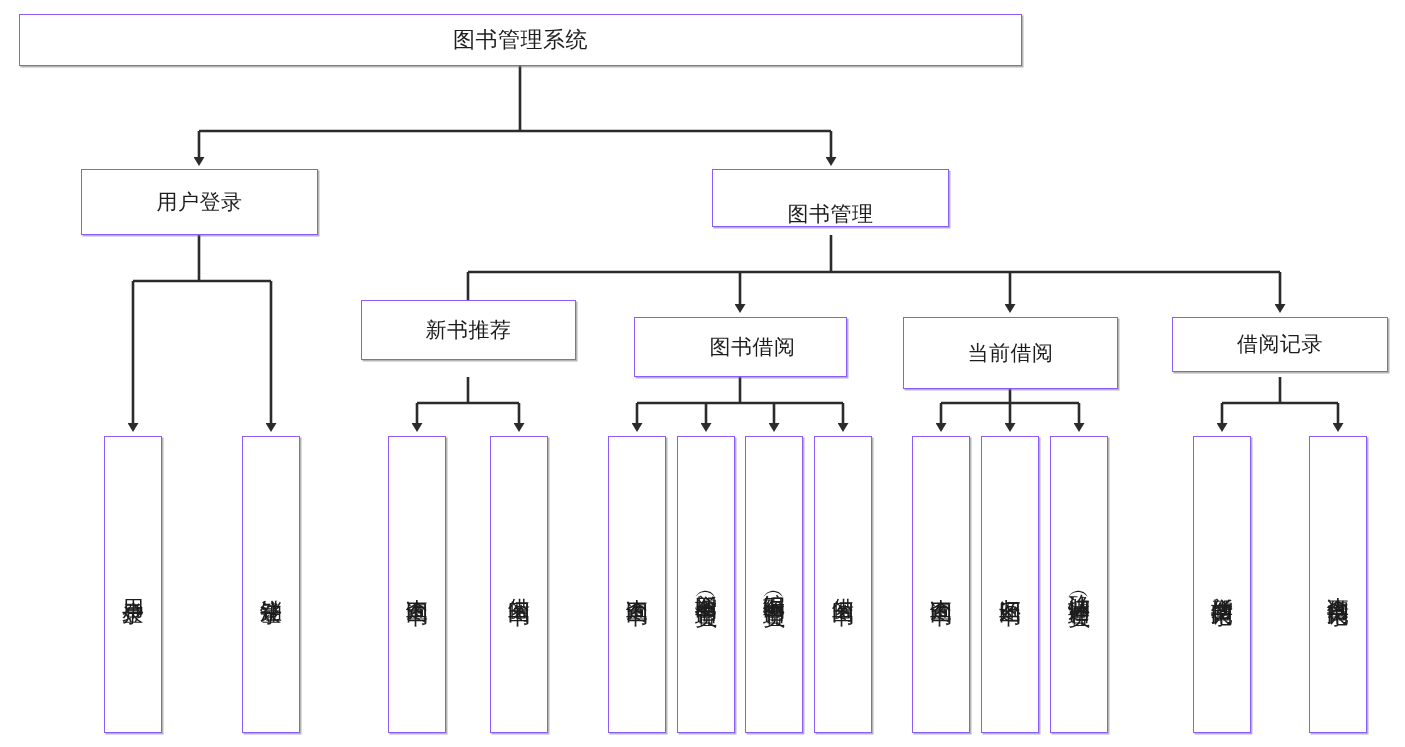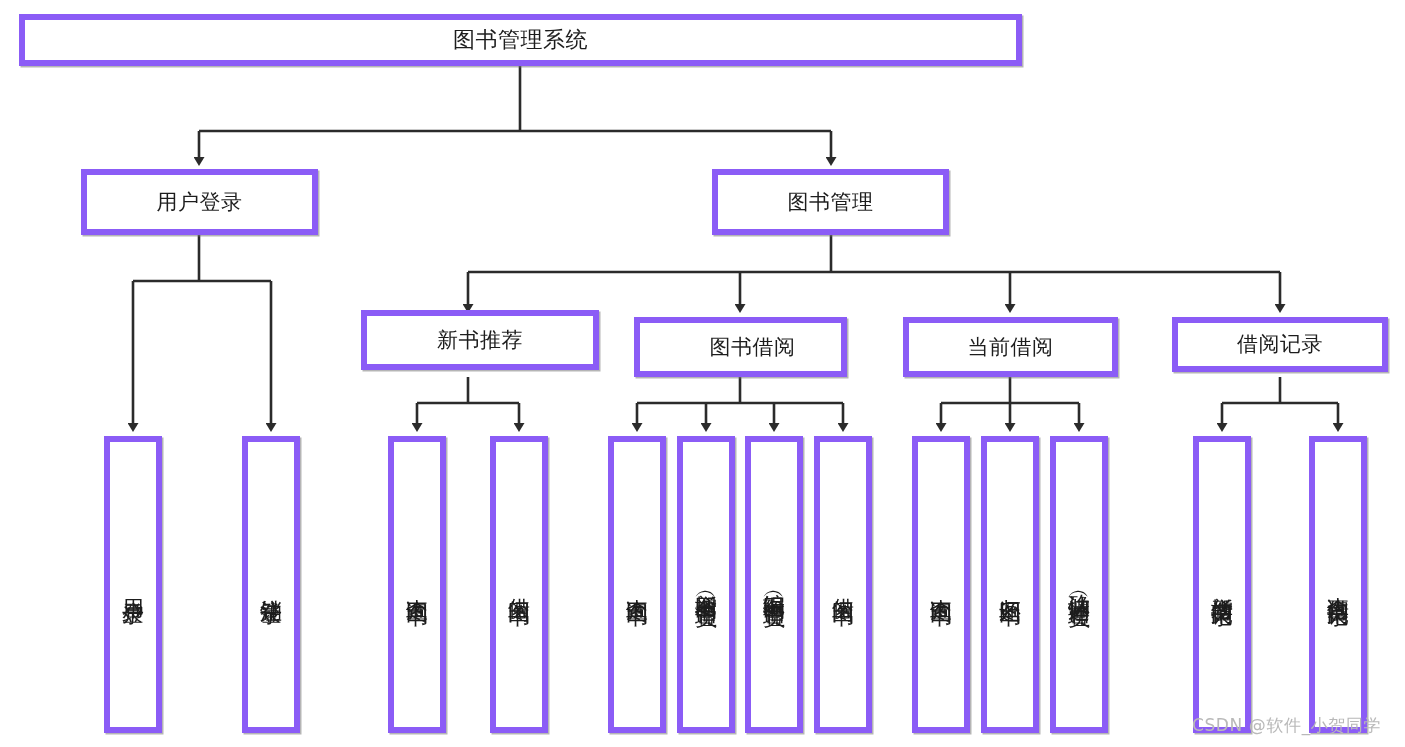--- a/index.html
+++ b/index.html
@@ -23,21 +23,21 @@
     left: 0;
     top: 0;
     width: 1405px;
     height: 747px;
     pointer-events: none;
   }
   .node {
     position: absolute;
     box-sizing: border-box;
     background: #ffffff;
-    border: 6px solid #8b5cf6;
+    border: 1px solid #8b5cf6;
     box-shadow: 1.5px 1.5px 0 0 rgba(120,120,120,0.55);
     display: flex;
     align-items: center;
     justify-content: center;
     z-index: 2;
   }
   .node .label {
     font-size: 21px;
     line-height: 1.15;
     letter-spacing: 0.5px;
@@ -124,31 +124,31 @@
     </g>
   </svg>
 
   <div class="node root" style="left:19px; top:14px; width:1003px; height:52px;">
     <span class="label">图书管理系统</span>
   </div>
 
   <div class="node" style="left:81px; top:169px; width:237px; height:66px;">
     <span class="label">用户登录</span>
   </div>
-  <div class="node" style="left:712px; top:169px; width:237px; height:66px;">
+  <div class="node" style="left:712px; top:169px; width:237px; height:58px;align-items:flex-end;">
     <span class="label">图书管理</span>
   </div>
 
-  <div class="node" style="left:361px; top:310px; width:238px; height:60px;">
+  <div class="node" style="left:361px; top:300px; width:215px; height:60px;">
     <span class="label">新书推荐</span>
   </div>
   <div class="node" style="left:634px; top:317px; width:213px; height:60px;padding-left:24px;">
     <span class="label">图书借阅</span>
   </div>
-  <div class="node" style="left:903px; top:317px; width:215px; height:60px;">
+  <div class="node" style="left:903px; top:317px; width:215px; height:72px;">
     <span class="label">当前借阅</span>
   </div>
   <div class="node" style="left:1172px; top:317px; width:216px; height:55px;">
     <span class="label">借阅记录</span>
   </div>
 
   <div class="node leaf" style="left:104px; top:436px; width:58px; height:297px;">
     <span class="label">用户登录</span>
   </div>
   <div class="node leaf" style="left:242px; top:436px; width:58px; height:297px;">
@@ -185,15 +185,14 @@
     <span class="label">确认归还（管理员）</span>
   </div>
 
   <div class="node leaf" style="left:1193px; top:436px; width:58px; height:297px;">
     <span class="label">新增借阅记录</span>
   </div>
   <div class="node leaf" style="left:1309px; top:436px; width:58px; height:297px;">
     <span class="label">查询借阅记录</span>
   </div>
 
-  <div class="watermark" style="left:1192px; top:714px;">CSDN @软件_小贺同学</div>
 
 </div>
 
 </body></html>

